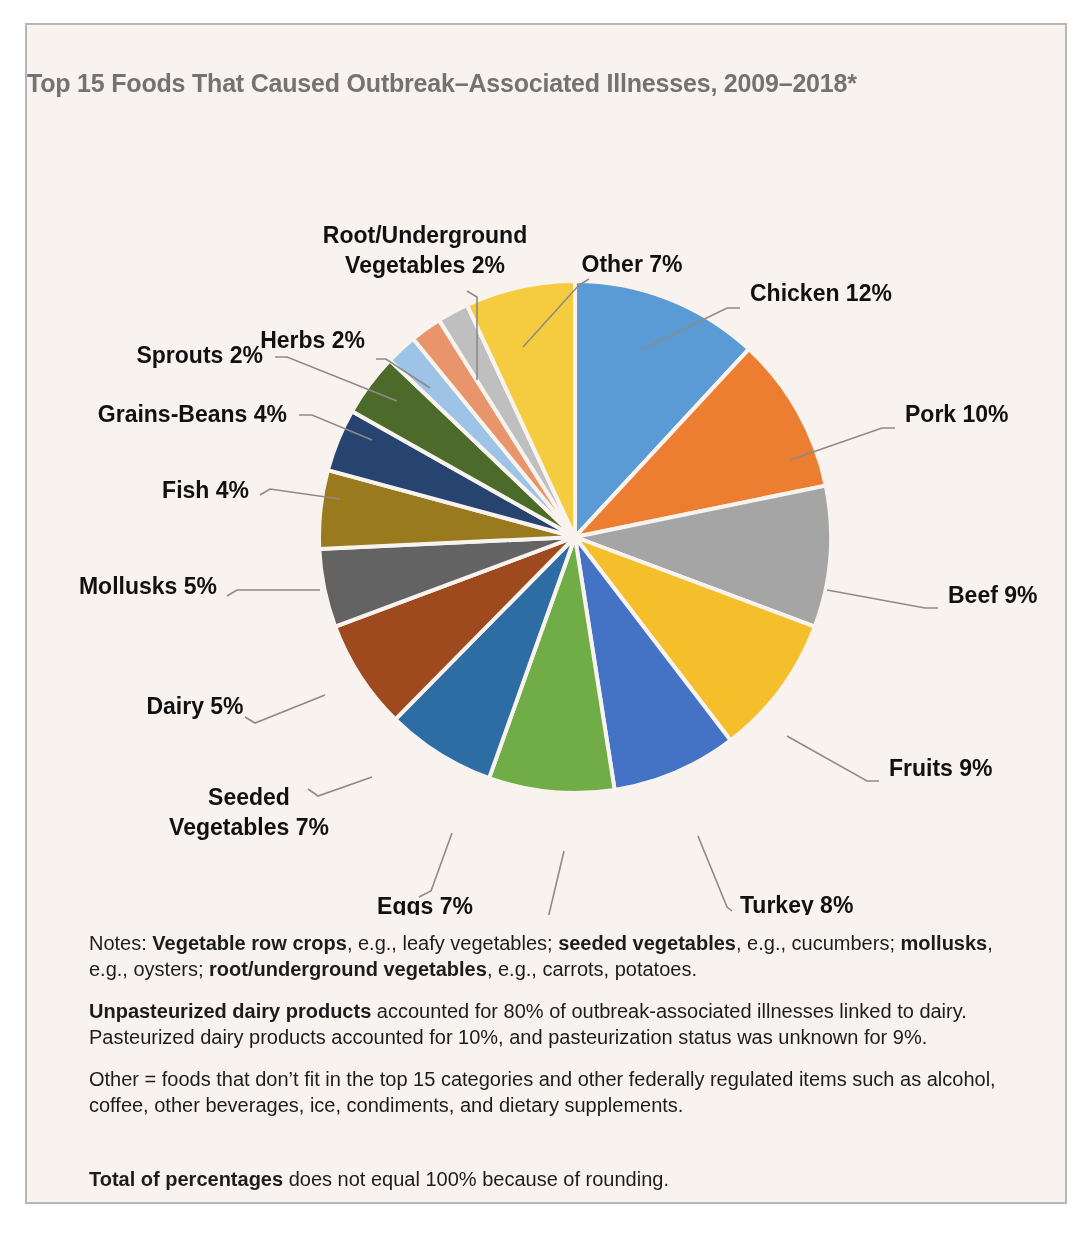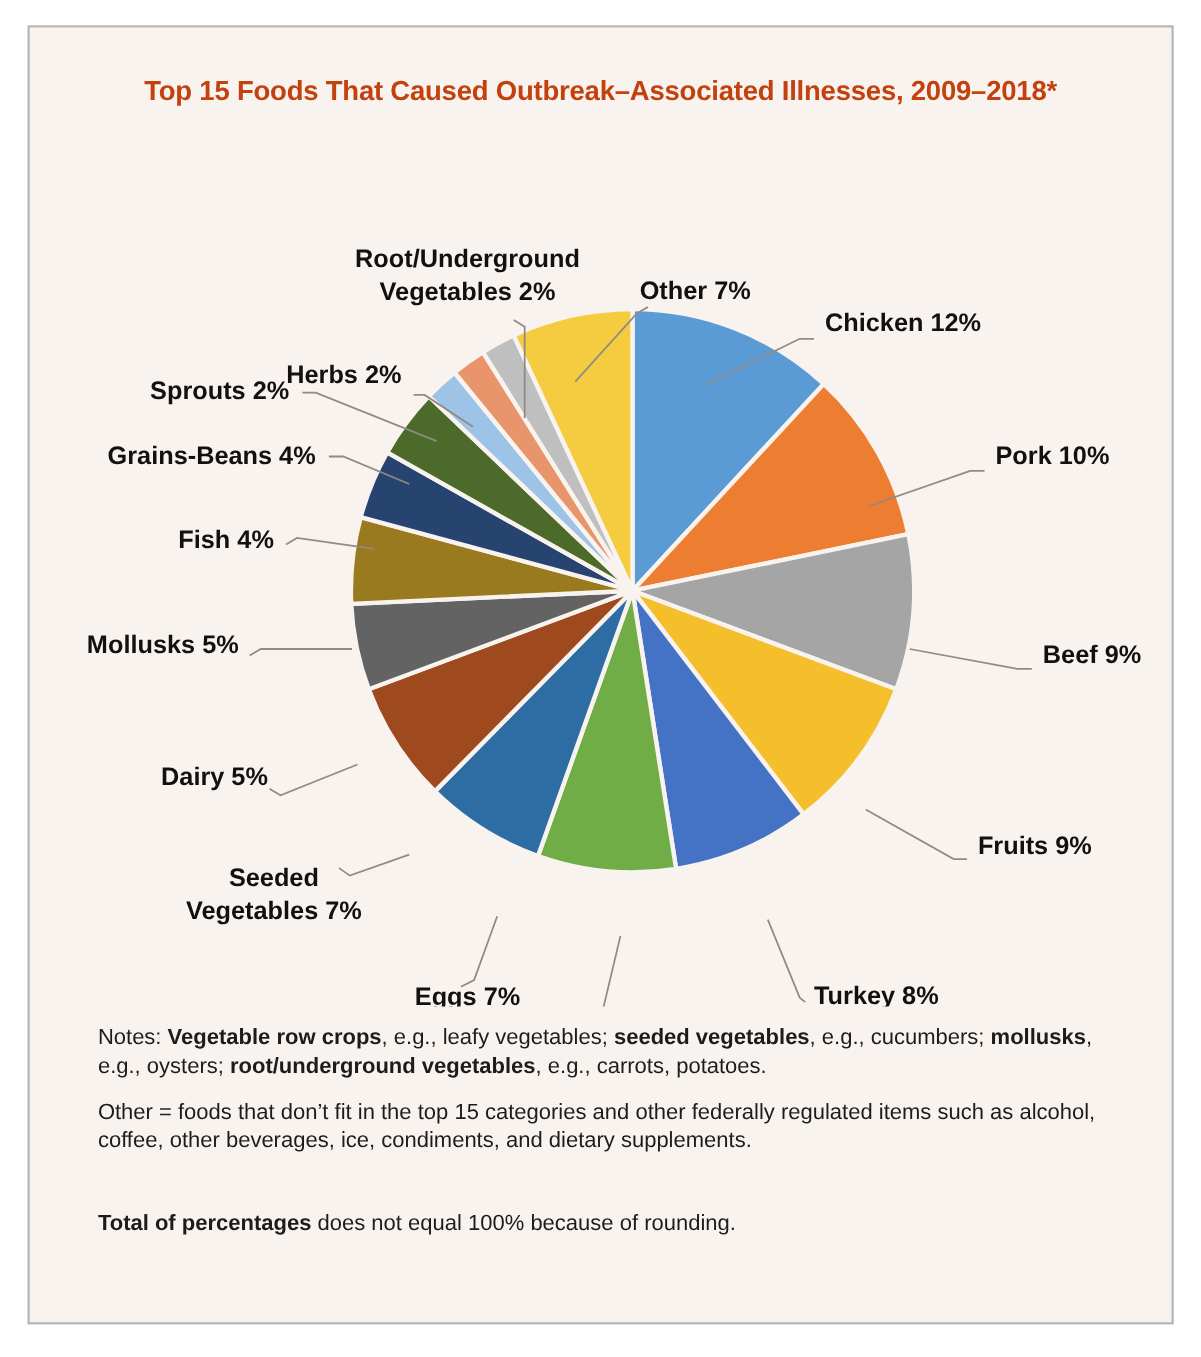--- a/index.html
+++ b/index.html
@@ -12,22 +12,22 @@
   #figure-panel{
     position:absolute;
     left:25px;top:23px;
     width:1042px;height:1181px;
     background:#F8F3EF;
     border:2px solid #B7B7B7;
     box-sizing:border-box;
   }
   #chart-title{
     position:absolute;left:0;top:44px;width:100%;
-    text-align:center;
-    font-size:25px;font-weight:bold;color:#c2410c;
+    text-align:left;
+    font-size:25px;font-weight:bold;color:#737373;
     letter-spacing:-0.2px;
   }
   #pie-area{
     position:absolute;left:0;top:60px;width:1042px;height:830px;
   }
   #pie-svg{display:block;width:1042px;height:830px;}
   .slice-path{stroke:#F8F3EF;stroke-width:4;}
   .leader{stroke:#8f8a86;stroke-width:1.6;fill:none;}
   .pie-label{
     font-family:"Liberation Sans","DejaVu Sans",sans-serif;
@@ -102,17 +102,18 @@
           <text class="pie-label" x="236" y="278" text-anchor="end"><tspan x="236" dy="0">Sprouts 2%</tspan></text>
           <text class="pie-label" x="338" y="263" text-anchor="end"><tspan x="338" dy="0">Herbs 2%</tspan></text>
           <text class="pie-label" x="398" y="158" text-anchor="middle"><tspan x="398" dy="0">Root/Underground</tspan><tspan x="398" dy="30">Vegetables 2%</tspan></text>
           <text class="pie-label" x="605" y="187" text-anchor="middle"><tspan x="605" dy="0">Other 7%</tspan></text>
         </g>
     </svg>
   </div>
 
   <div id="notes-block">
       <p class="note-para"><span>Notes: </span><span class="nb">Vegetable row crops</span><span>, e.g., leafy vegetables; </span><span class="nb">seeded vegetables</span><span>, e.g., cucumbers; </span><span class="nb">mollusks</span><span>, e.g., oysters; </span><span class="nb">root/underground vegetables</span><span>, e.g., carrots, potatoes.</span></p>
+      <p class="note-para"><span class="nb">Unpasteurized dairy products</span><span> accounted for 80% of outbreak-associated illnesses linked to dairy. Pasteurized dairy products accounted for 10%, and pasteurization status was unknown for 9%.</span></p>
       <p class="note-para"><span>Other = foods that don’t fit in the top 15 categories and other federally regulated items such as alcohol, coffee, other beverages, ice, condiments, and dietary supplements.</span></p>
       <p class="note-para"><span class="nb">Total of percentages</span><span> does not equal 100% because of rounding.</span><br></p>
     </div>
 
 </div>
 
 </body></html>

